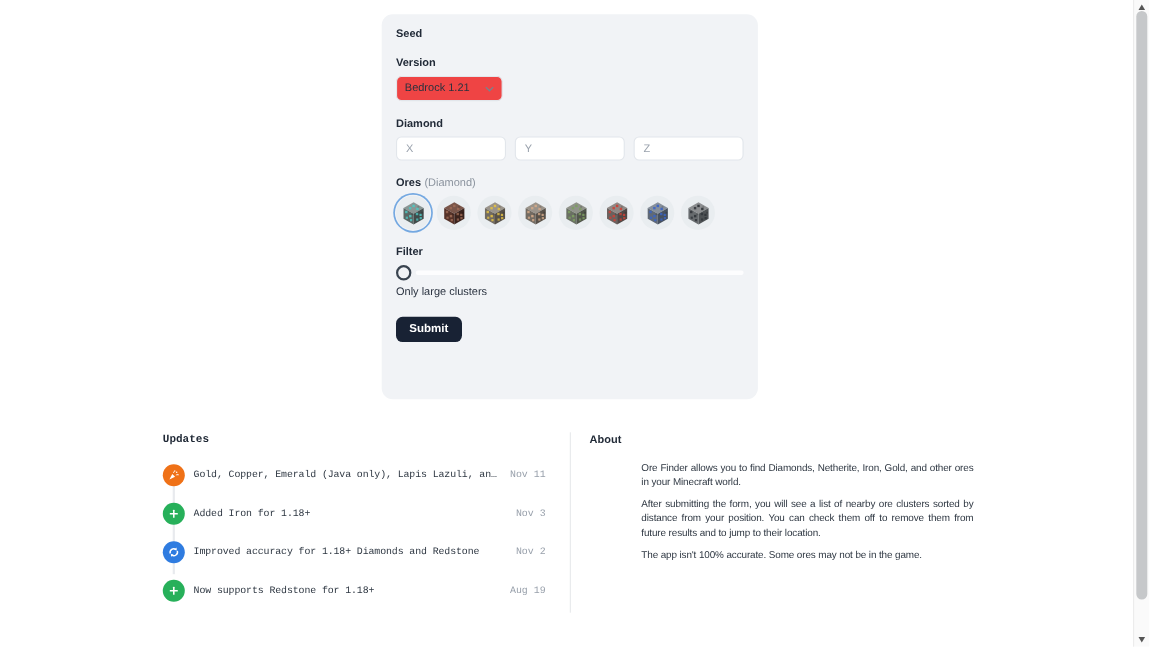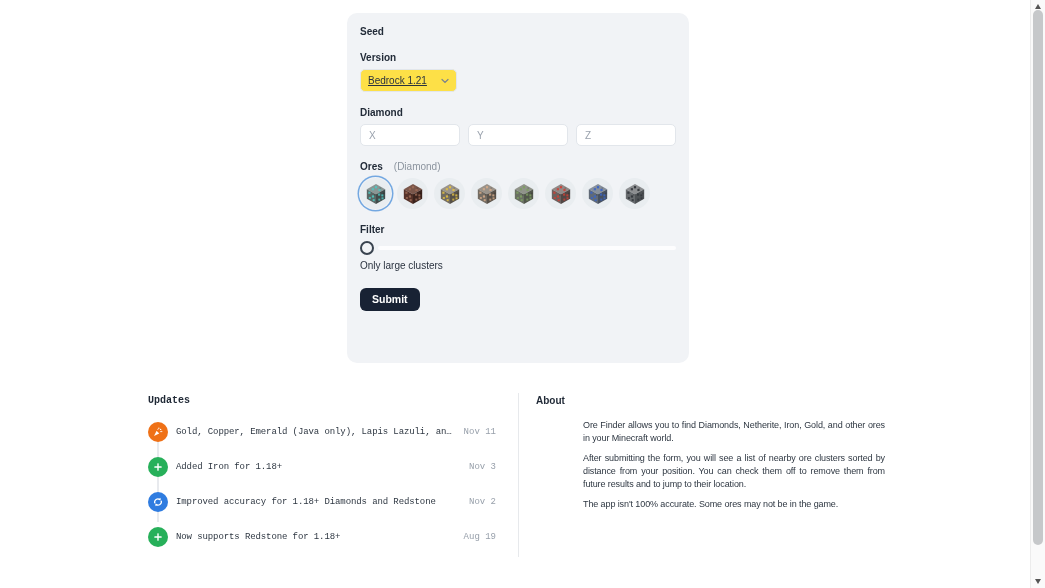--- a/index.html
+++ b/index.html
@@ -3,29 +3,29 @@
 <meta charset="utf-8">
 <style>
   * { margin:0; padding:0; box-sizing:border-box; }
   html,body { width:1045px; height:588px; background:#ffffff;
     font-family:"Liberation Sans", sans-serif; overflow:hidden; position:relative; }
 
   
   .card { position:absolute; left:347px; top:13px; width:342px; height:350px;
     background:#f1f3f6; border-radius:10px; padding:13px 13px; }
   .field-label { font-size:10px; font-weight:700; color:#222b38; margin-bottom:6px; }
-  .muted { font-weight:400; color:#8b939e; margin-left:11px; }
+  .muted { font-weight:400; color:#8b939e; margin-left:3px; }
   .tb { width:100%; height:22px; border:1px solid #e2e6eb; border-radius:5px;
     background:#fff; font-size:10px; color:#2a323e; padding:0 8px;
     font-family:"Liberation Sans", sans-serif; outline:none; }
   .tb::placeholder { color:#9aa2ad; }
   .section { margin-bottom:15px; }
-  .select { width:97px; height:23px; background:#fde047; border:1px solid #e2e6eb;
+  .select { width:97px; height:23px; background:#ef4444; border:1px solid #e2e6eb;
     border-radius:5px; display:flex; align-items:center; justify-content:space-between;
-    padding:0 7px; font-size:10px; color:#2a323e; cursor:pointer;text-decoration:underline; }
+    padding:0 7px; font-size:10px; color:#2a323e; cursor:pointer; }
   .pos-row { display:flex; gap:8px; }
   .pos-row .tb { flex:1; }
 
   .ore-row { display:flex; gap:6px; }
   .ore { width:31px; height:31px; border-radius:50%; background:#e9edf0; border:none;
     display:flex; align-items:center; justify-content:center; padding:0; cursor:pointer; }
   .ore.selected { box-shadow:0 0 0 1px #f1f3f6, 0 0 0 2.5px #74a8e1; }
 
   .filter-row { display:flex; align-items:center; gap:4px; margin-bottom:5px; }
   .filter-circle { width:14px; height:14px; border:2px solid #39434f; border-radius:50%;

